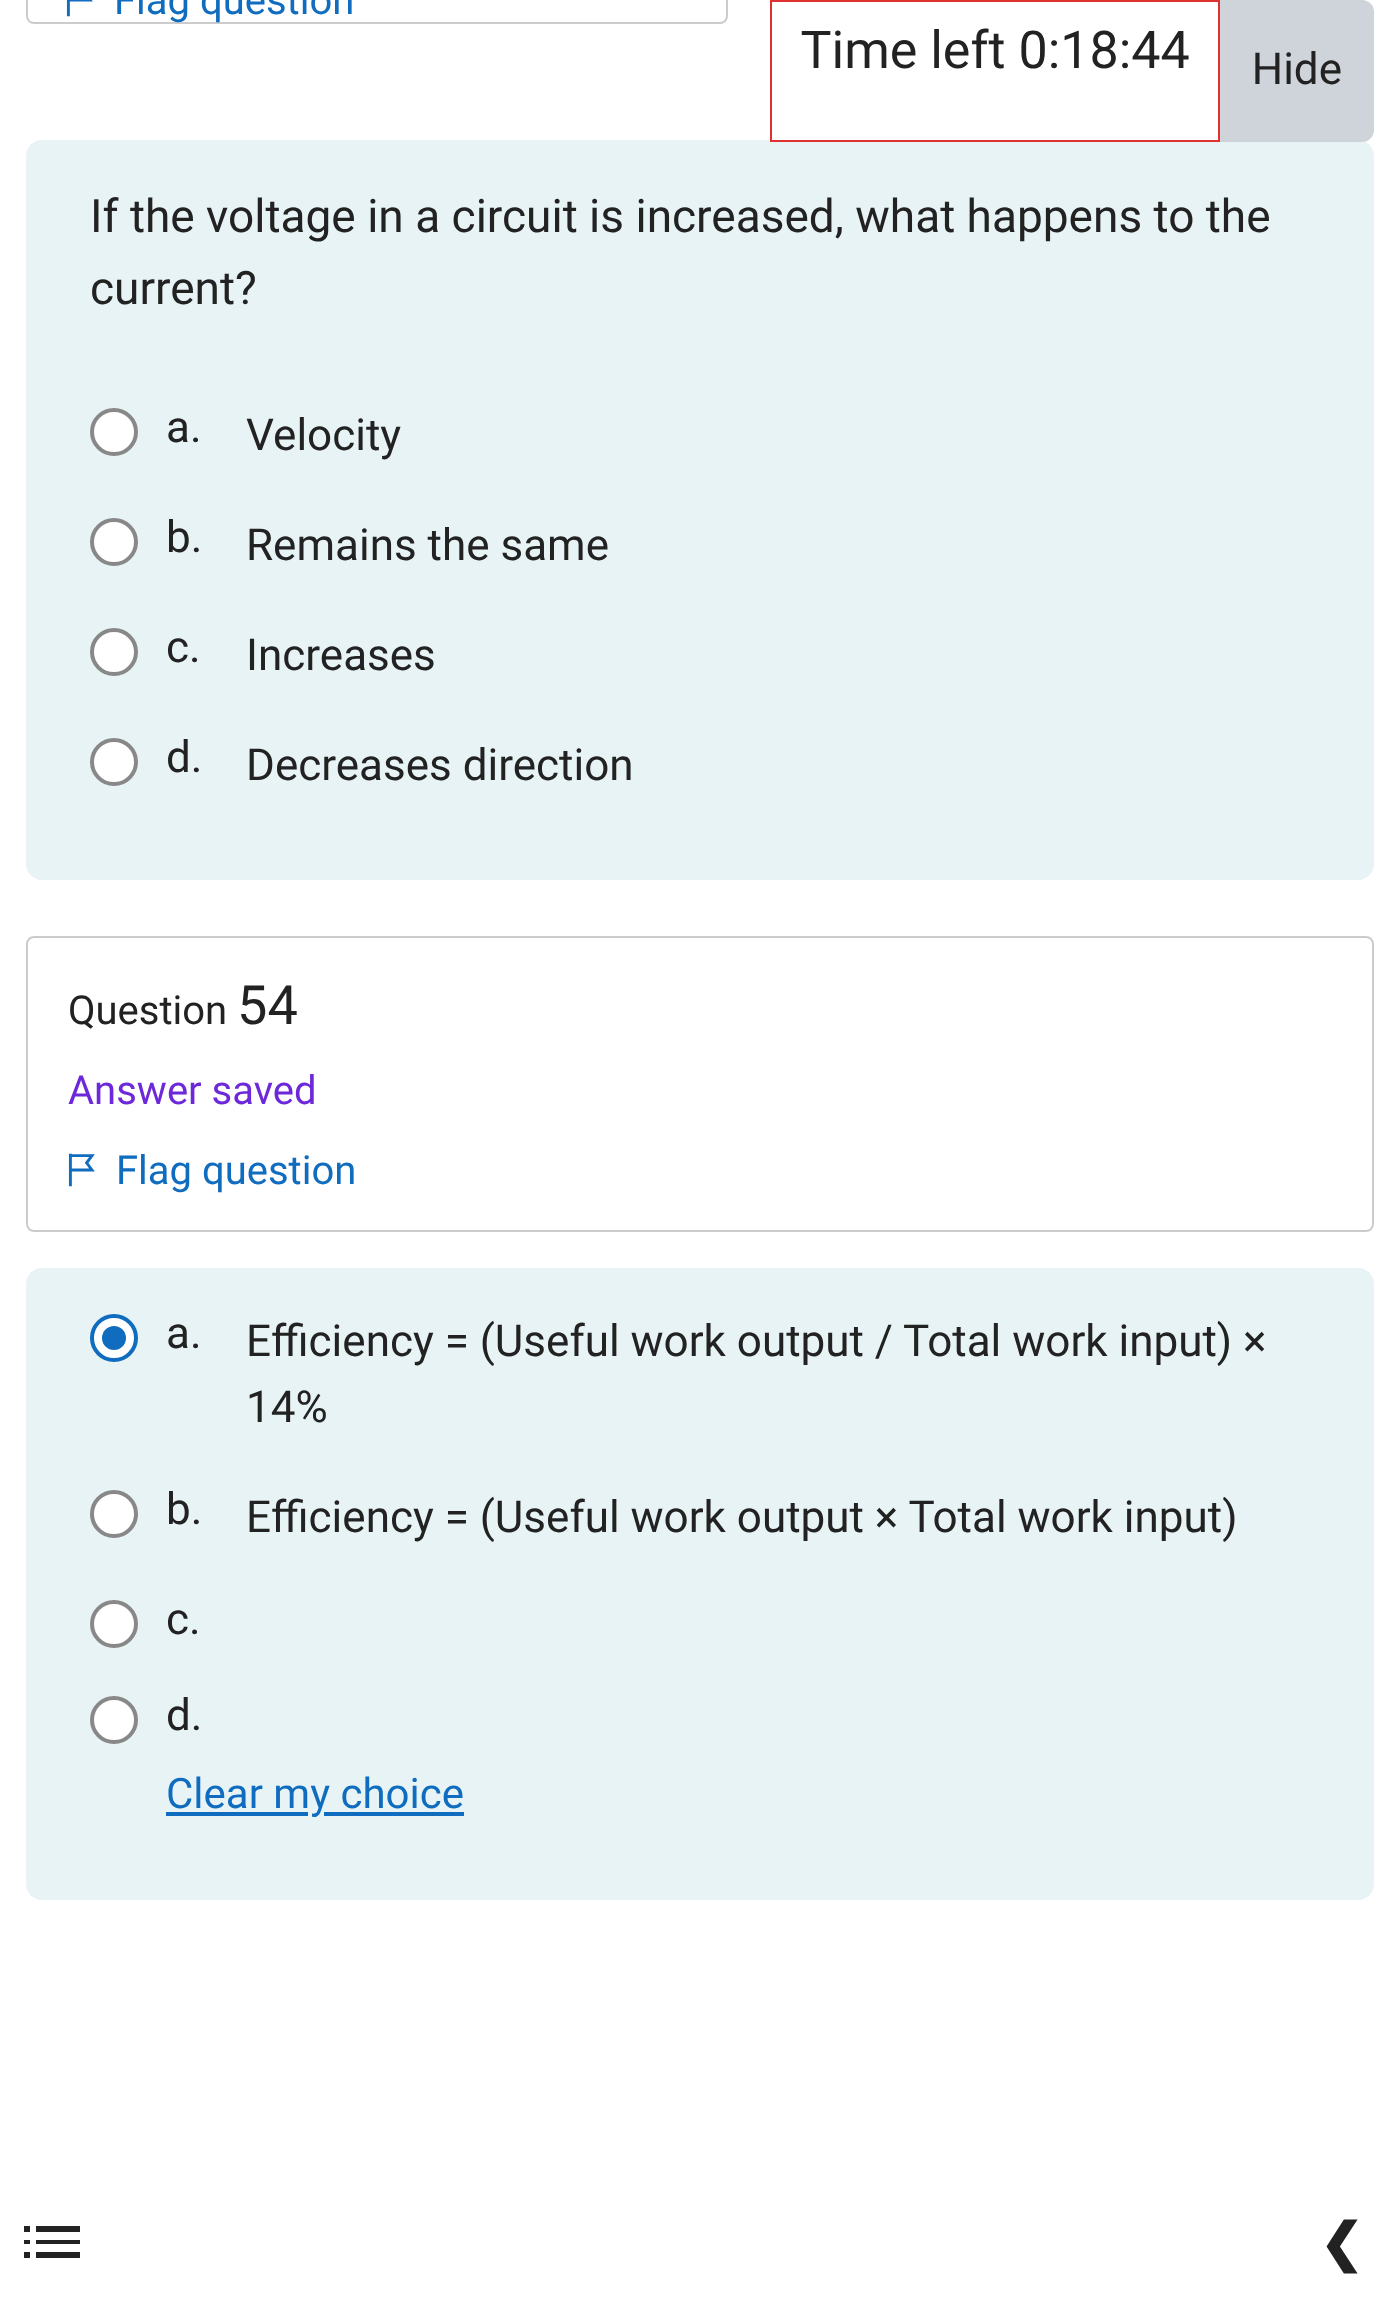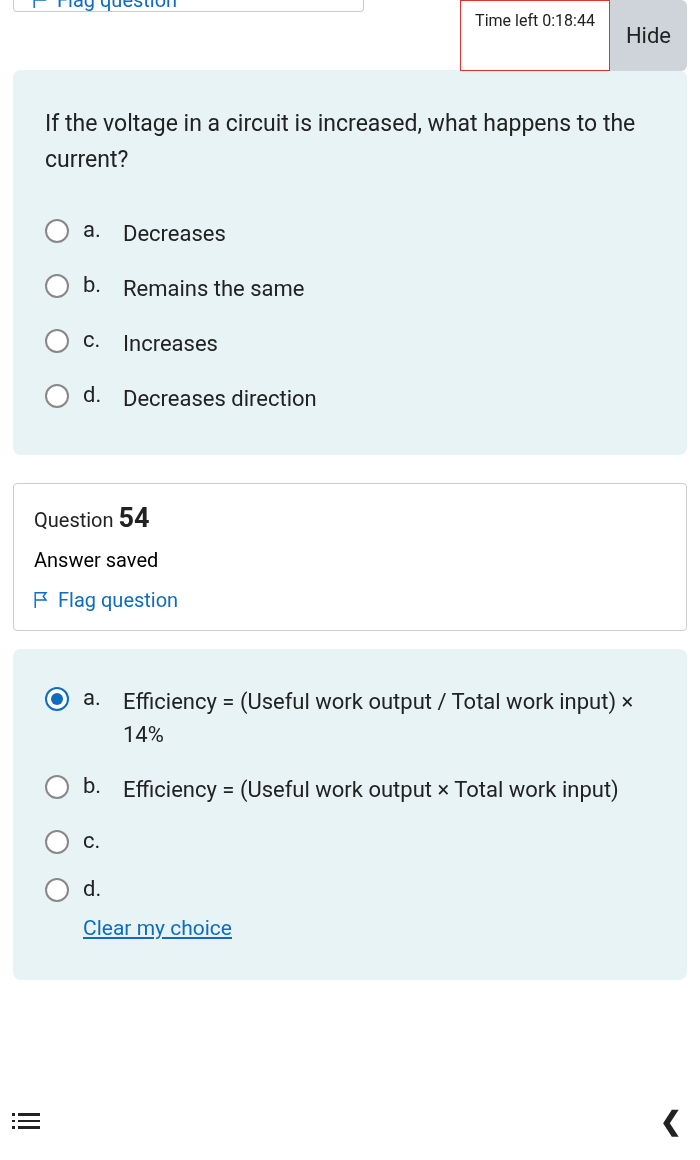--- a/index.html
+++ b/index.html
@@ -42,36 +42,36 @@
   .timer-wrap {
     position: absolute;
     right: 13px;
     top: 0;
     display: flex;
     align-items: stretch;
   }
   .timer-box {
     border: 1.5px solid #e03131;
     padding: 10px 14px;
-    font-size: 16px;
+    font-size: 26px;
     background: #fff;
   }
   .hide-btn {
     background: #ced4da;
     padding: 23px 16px;
     font-size: 22px;
     border-radius: 0 6px 6px 0;
     display: flex;
     align-items: center;
   }
   .question-card {
     margin: 18px 13px 28px 13px;
     background: #e7f3f5;
     border-radius: 8px;
-    padding: 36px 32px 40px 32px;
+    padding: 21px 32px 40px 32px;
   }
   .question-text {
     font-size: 23px;
     line-height: 1.55;
     margin-bottom: 40px;
     color: #222;
   }
   .answer-list { list-style: none; }
   .answer-item {
     display: flex;
@@ -116,26 +116,26 @@
     border: 1px solid #ccc;
     border-radius: 4px;
     padding: 18px 20px 18px 20px;
   }
   .q-label {
     font-size: 20px;
     margin-bottom: 14px;
   }
   .q-label .num {
     font-size: 27px;
-    font-weight: 700;
+    font-weight: 400;
   }
   .status {
     font-size: 20px;
     margin-bottom: 16px;
-    color: #000000;
+    color: #6d28d9;
   }
   .flag-link {
     color: #0f6cbf;
     font-size: 20px;
     display: flex;
     align-items: center;
     gap: 9px;
   }
   .flag-icon-svg { width: 15px; height: 18px; }
   .clear-link {
@@ -204,21 +204,21 @@
     <div class="hide-btn">Hide</div>
   </div>
 </div>
 
 <div class="question-card">
   <div class="question-text">If the voltage in a circuit is increased, what happens to the current?</div>
   <ul class="answer-list">
     <li class="answer-item">
       <span class="radio"></span>
       <span class="answer-letter">a.</span>
-      <span class="answer-text">Decreases</span>
+      <span class="answer-text">Velocity</span>
     </li>
     <li class="answer-item">
       <span class="radio"></span>
       <span class="answer-letter">b.</span>
       <span class="answer-text">Remains the same</span>
     </li>
     <li class="answer-item">
       <span class="radio"></span>
       <span class="answer-letter">c.</span>
       <span class="answer-text">Increases</span>

